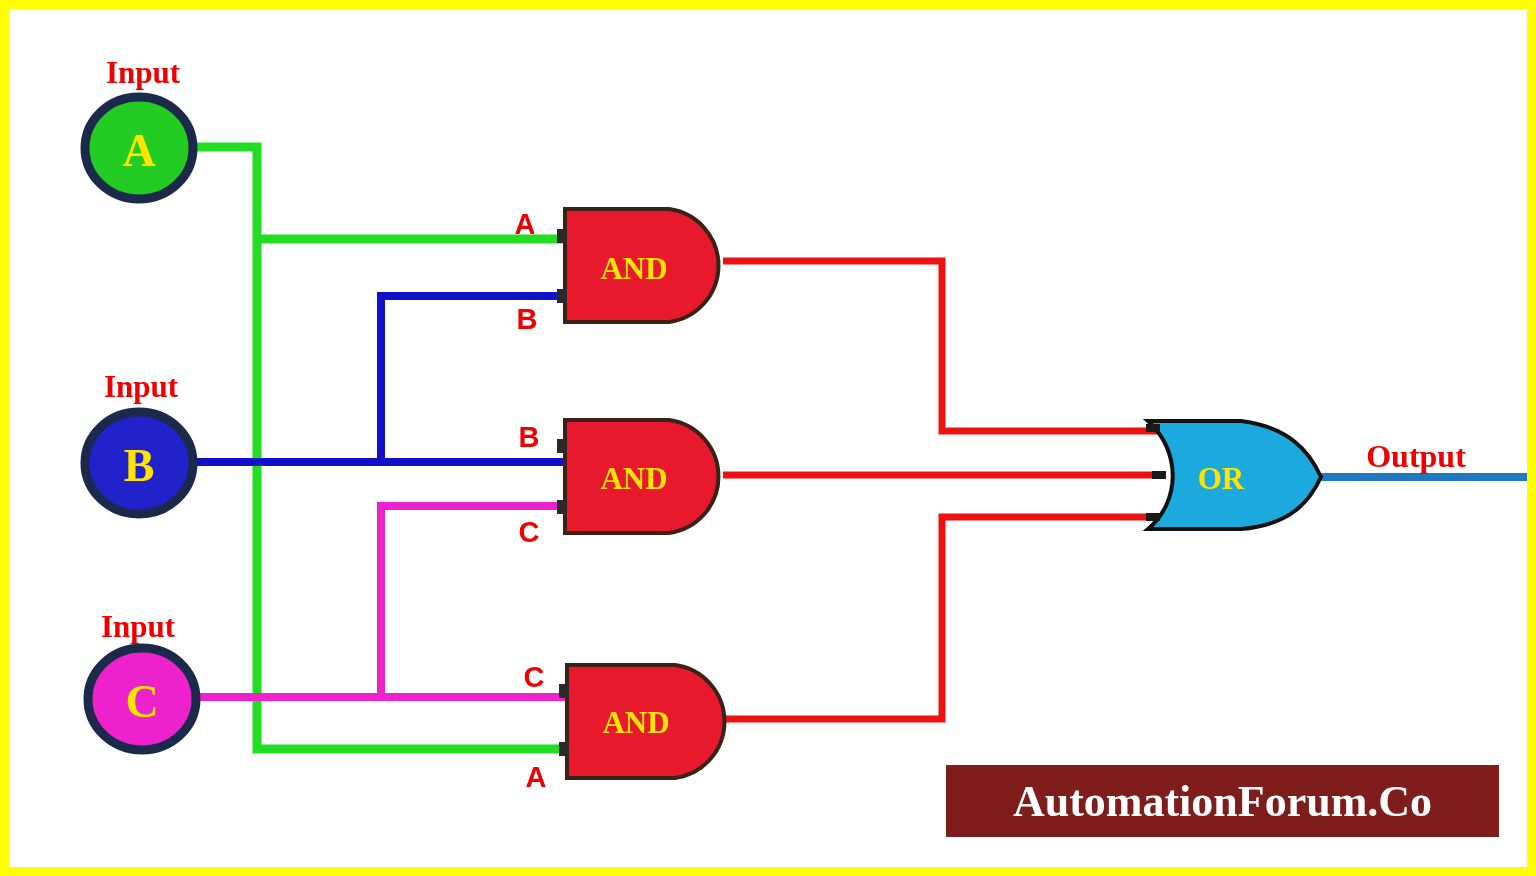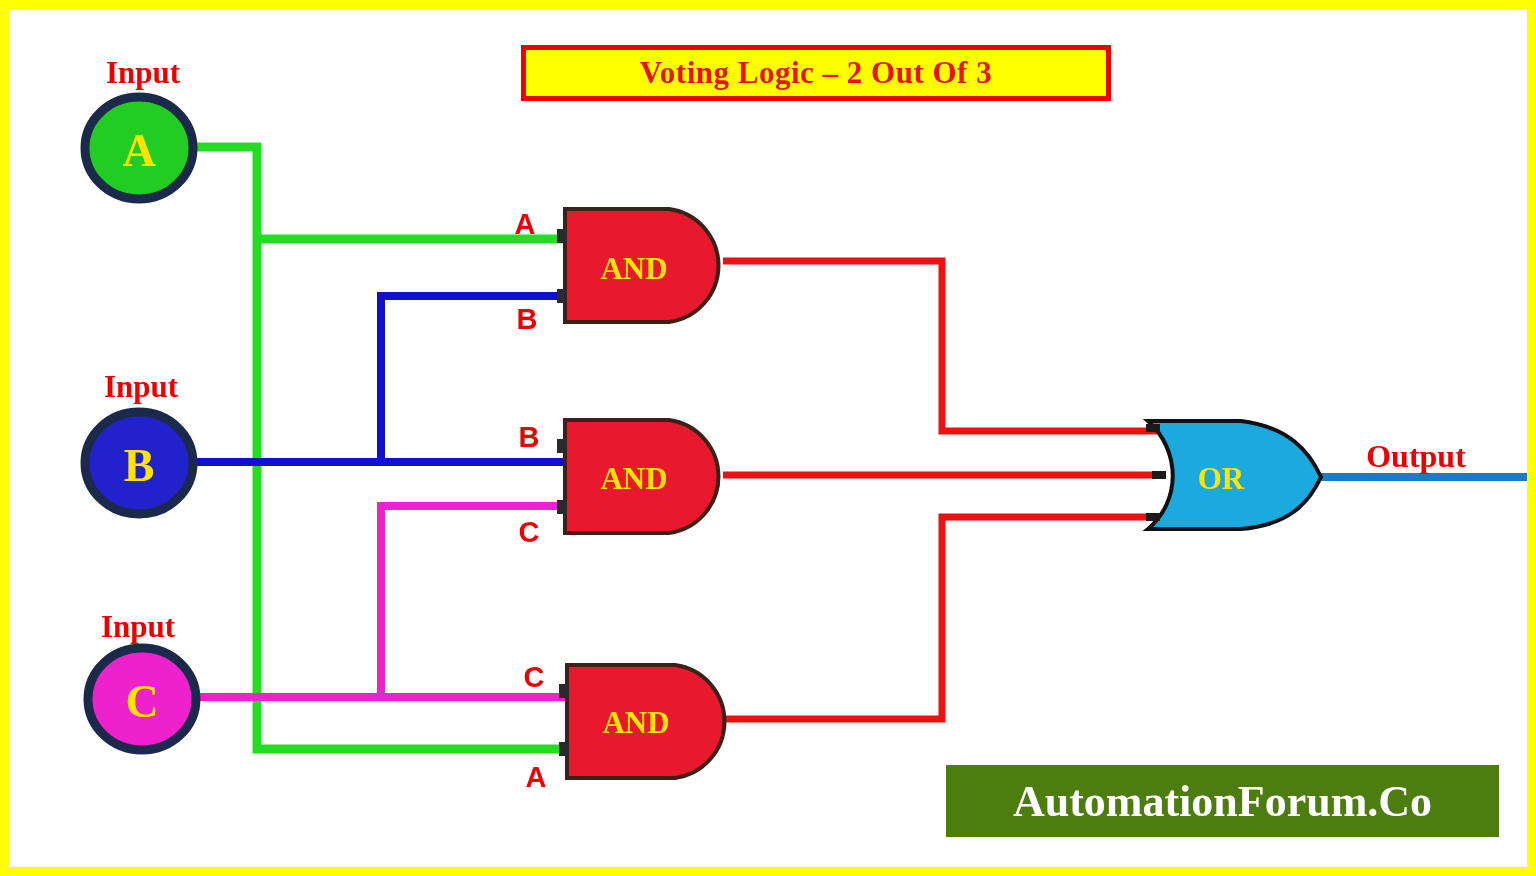--- a/index.html
+++ b/index.html
@@ -65,41 +65,38 @@
     color: #ee1111;
     letter-spacing: 0.5px;
     white-space: nowrap;
   }
   .watermark {
     position: absolute;
     left: 937px;
     top: 756px;
     width: 553px;
     height: 72px;
-    background: #4d7c0f;
+    background: #7f1d1d;
     display: flex;
     align-items: center;
     justify-content: center;
   }
   .watermark-text {
     font-family: "Liberation Serif", serif;
     font-weight: bold;
     font-size: 44px;
     color: #ffffff;
     white-space: nowrap;
   }
 </style>
 </head>
 <body>
 
 <div id="canvas">
 
-  <div class="title-box">
-    <span class="title-text">Voting Logic – 2 Out Of 3</span>
-  </div>
 
   <svg class="diagram" viewBox="0 0 1536 876">
 
     <g>
       <path class="wire" d="M 180 138 L 248 138 L 248 740 L 560 740" stroke="#22dd22" stroke-width="9"></path>
       <path class="wire" d="M 248 230 L 560 230" stroke="#22dd22" stroke-width="9"></path>
     </g>
 
     <g>
       <path class="wire" d="M 181 453 L 560 453" stroke="#1111cc" stroke-width="8"></path>

